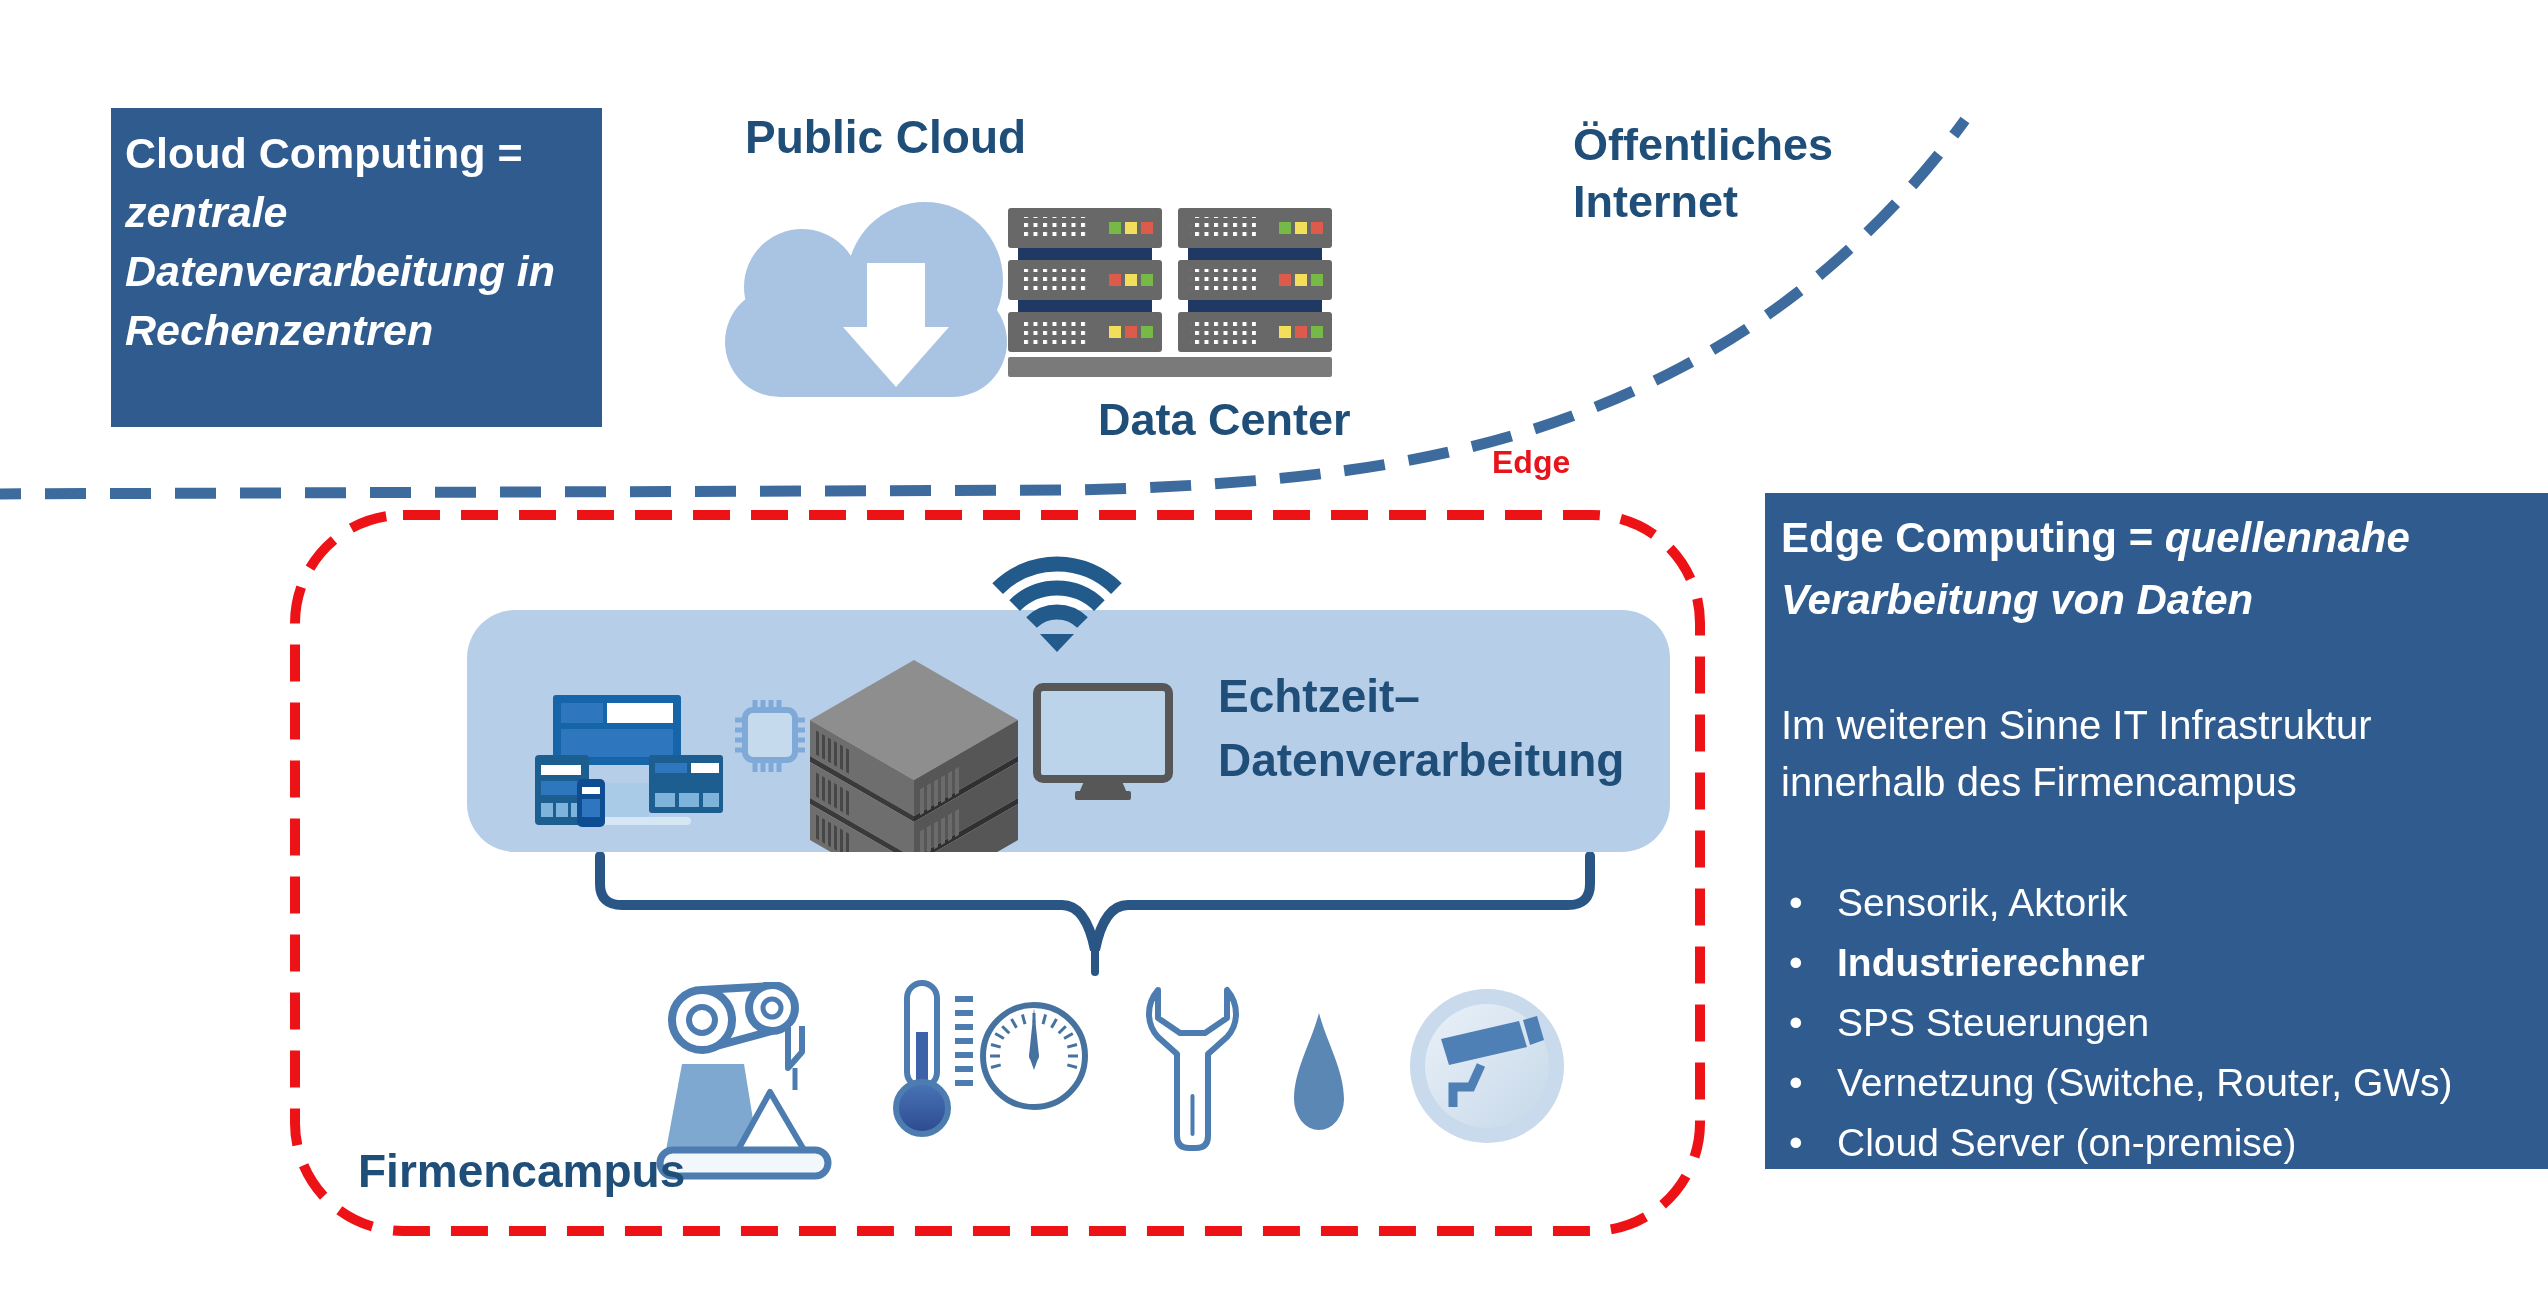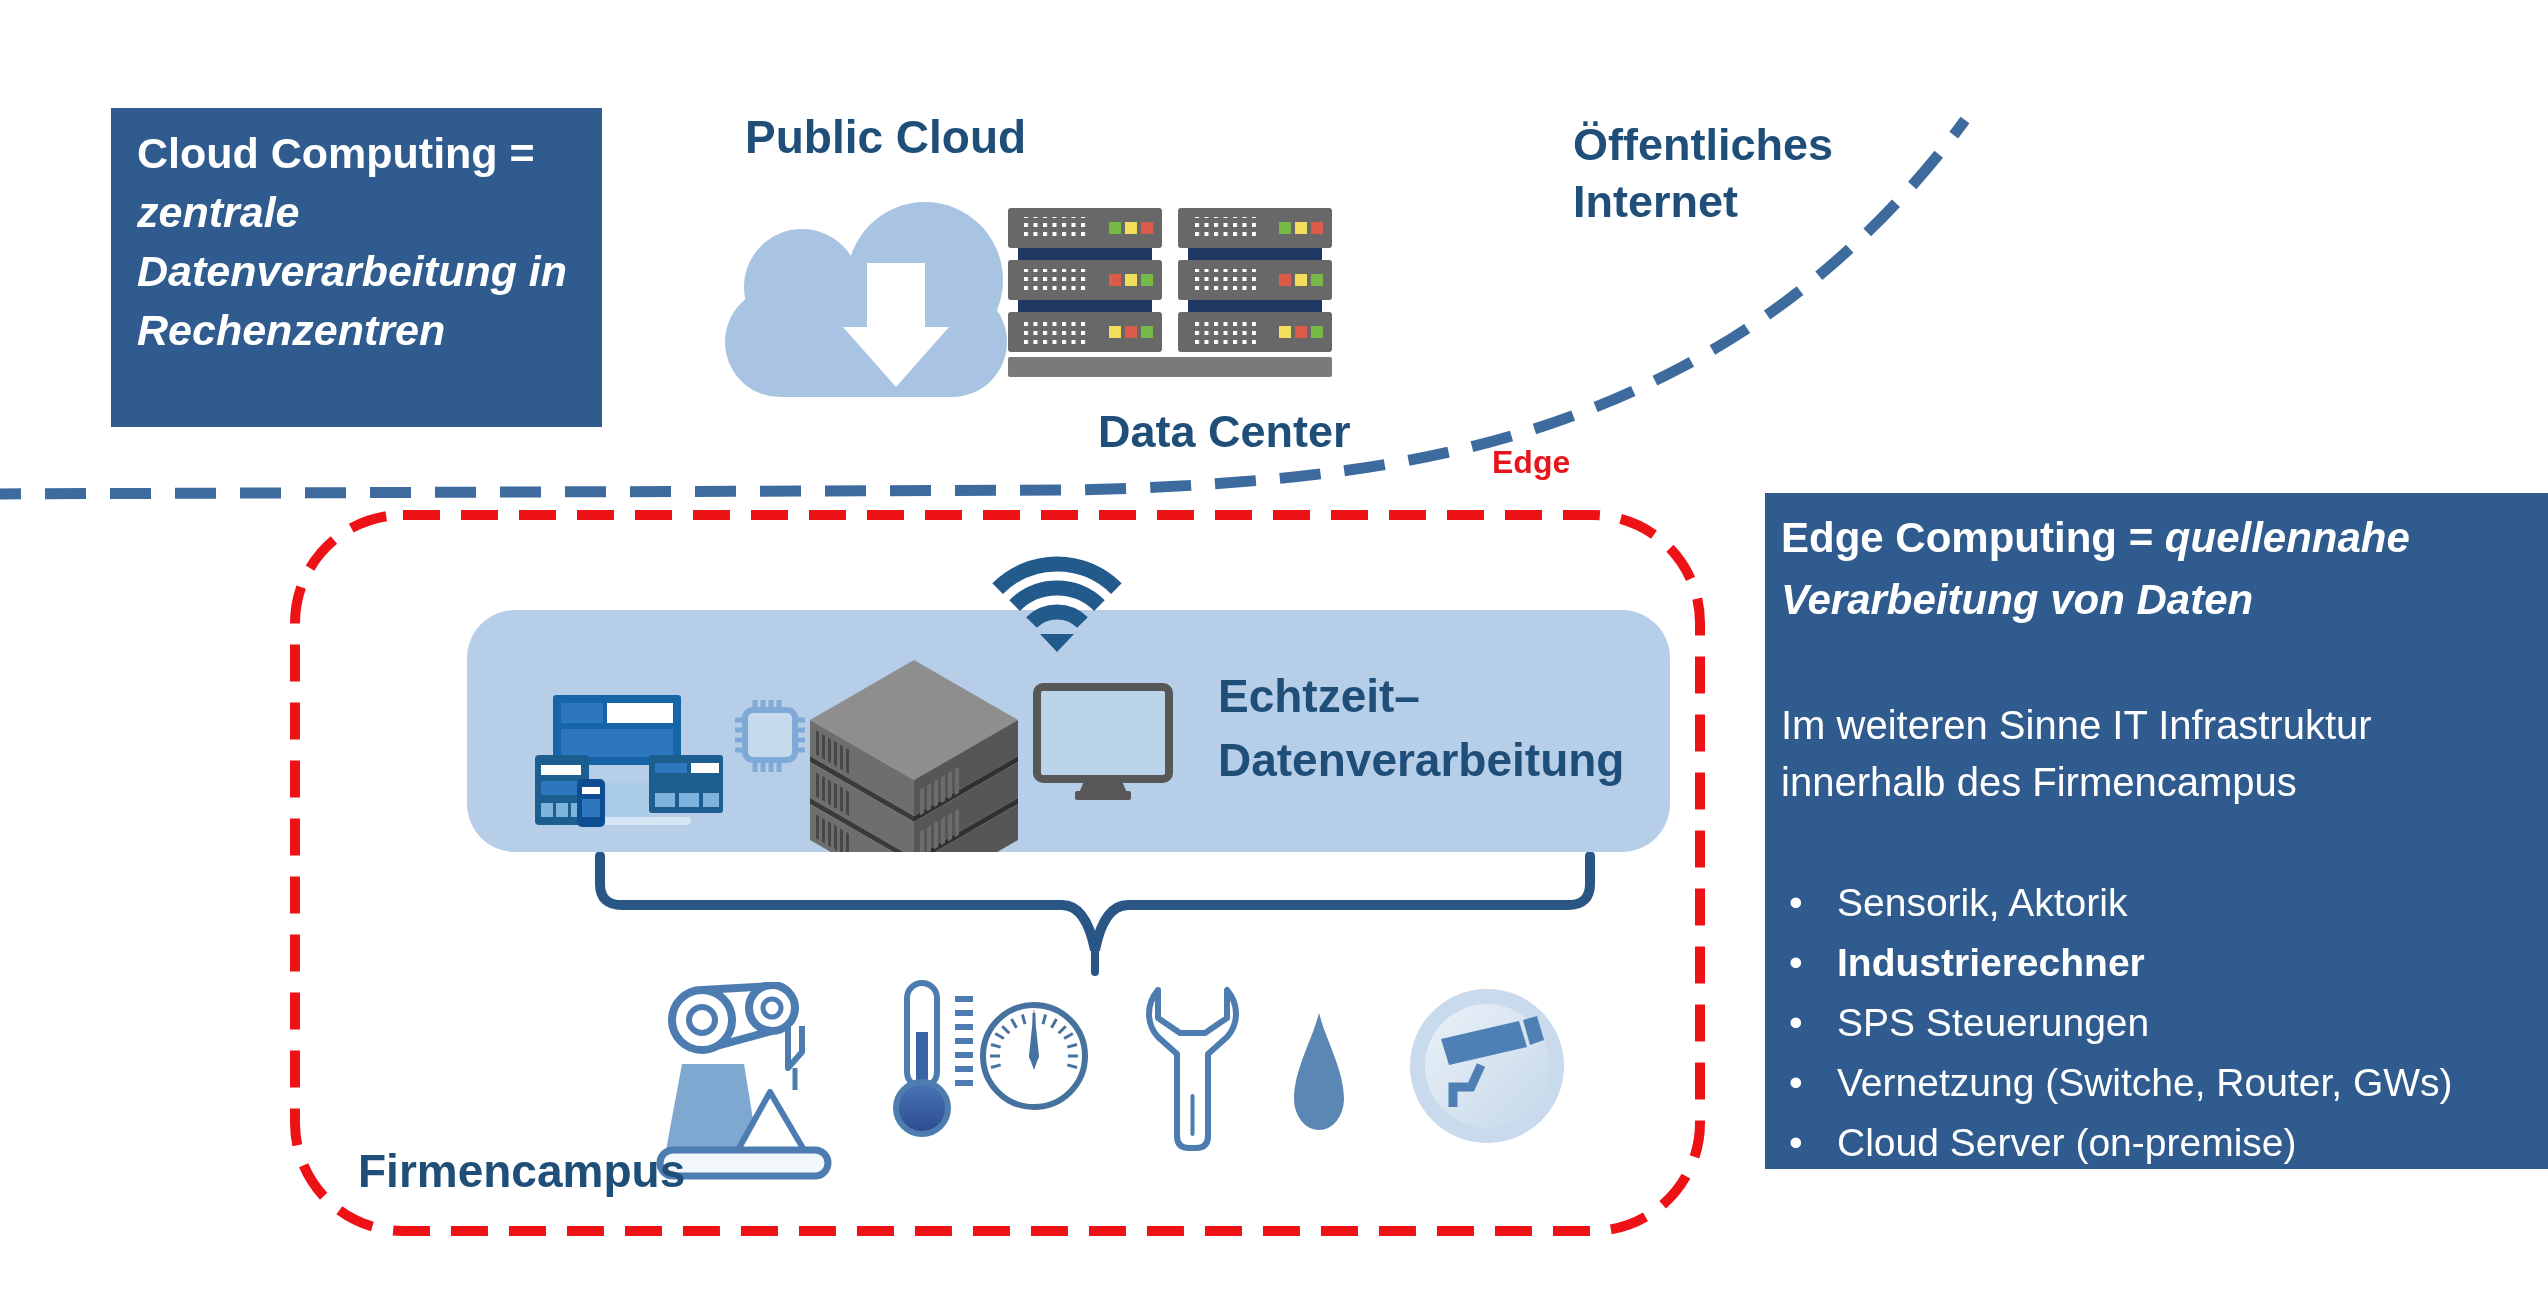--- a/index.html
+++ b/index.html
@@ -6,30 +6,30 @@
   .canvas{
     position:relative;width:2548px;height:1311px;background:#ffffff;
     font-family:"Liberation Sans", sans-serif;overflow:hidden;
   }
   .abs{position:absolute;}
   svg{display:block;}
 
   
   .h-blue{color:#1F4E79;font-weight:bold;}
   .lbl-public-cloud{left:745px;top:110px;font-size:46px;}
-  .lbl-data-center{left:1098px;top:394px;font-size:45px;margin-top:12px;}
+  .lbl-data-center{left:1098px;top:394px;font-size:45px;}
   .lbl-internet{left:1573px;top:116px;font-size:45px;line-height:57px;}
   .lbl-edge{left:1492px;top:444px;font-size:32px;font-weight:bold;color:#E8141C;}
   .lbl-realtime{left:1218px;top:664px;font-size:46px;line-height:64px;}
   .lbl-firmencampus{left:358px;top:1144px;font-size:46px;}
 
   
   .panel-dark{background:#2F5B8E;color:#ffffff;}
   .cloud-info{left:111px;top:108px;width:491px;height:319px;box-sizing:border-box;
-    padding:16px 20px 0 26px;font-size:43px;line-height:59px;font-weight:bold;}
+    padding:16px 20px 0 14px;font-size:43px;line-height:59px;font-weight:bold;}
   .cloud-info .ital{}
   .edge-info{left:1765px;top:493px;width:783px;height:676px;box-sizing:border-box;
     padding:14px 10px 0 16px;}
   .eb-title{font-size:42px;line-height:62px;font-weight:bold;}
   .ital{font-style:italic;}
   .eb-body{margin-top:66px;font-size:40px;line-height:57px;font-weight:normal;}
   .eb-bullets{margin:62px 0 0 0;padding:0 0 0 8px;list-style:none;
     font-size:39px;line-height:60px;}
   .eb-bullets li{display:flex;}
   .eb-bullets .dot{width:48px;flex:0 0 48px;}

